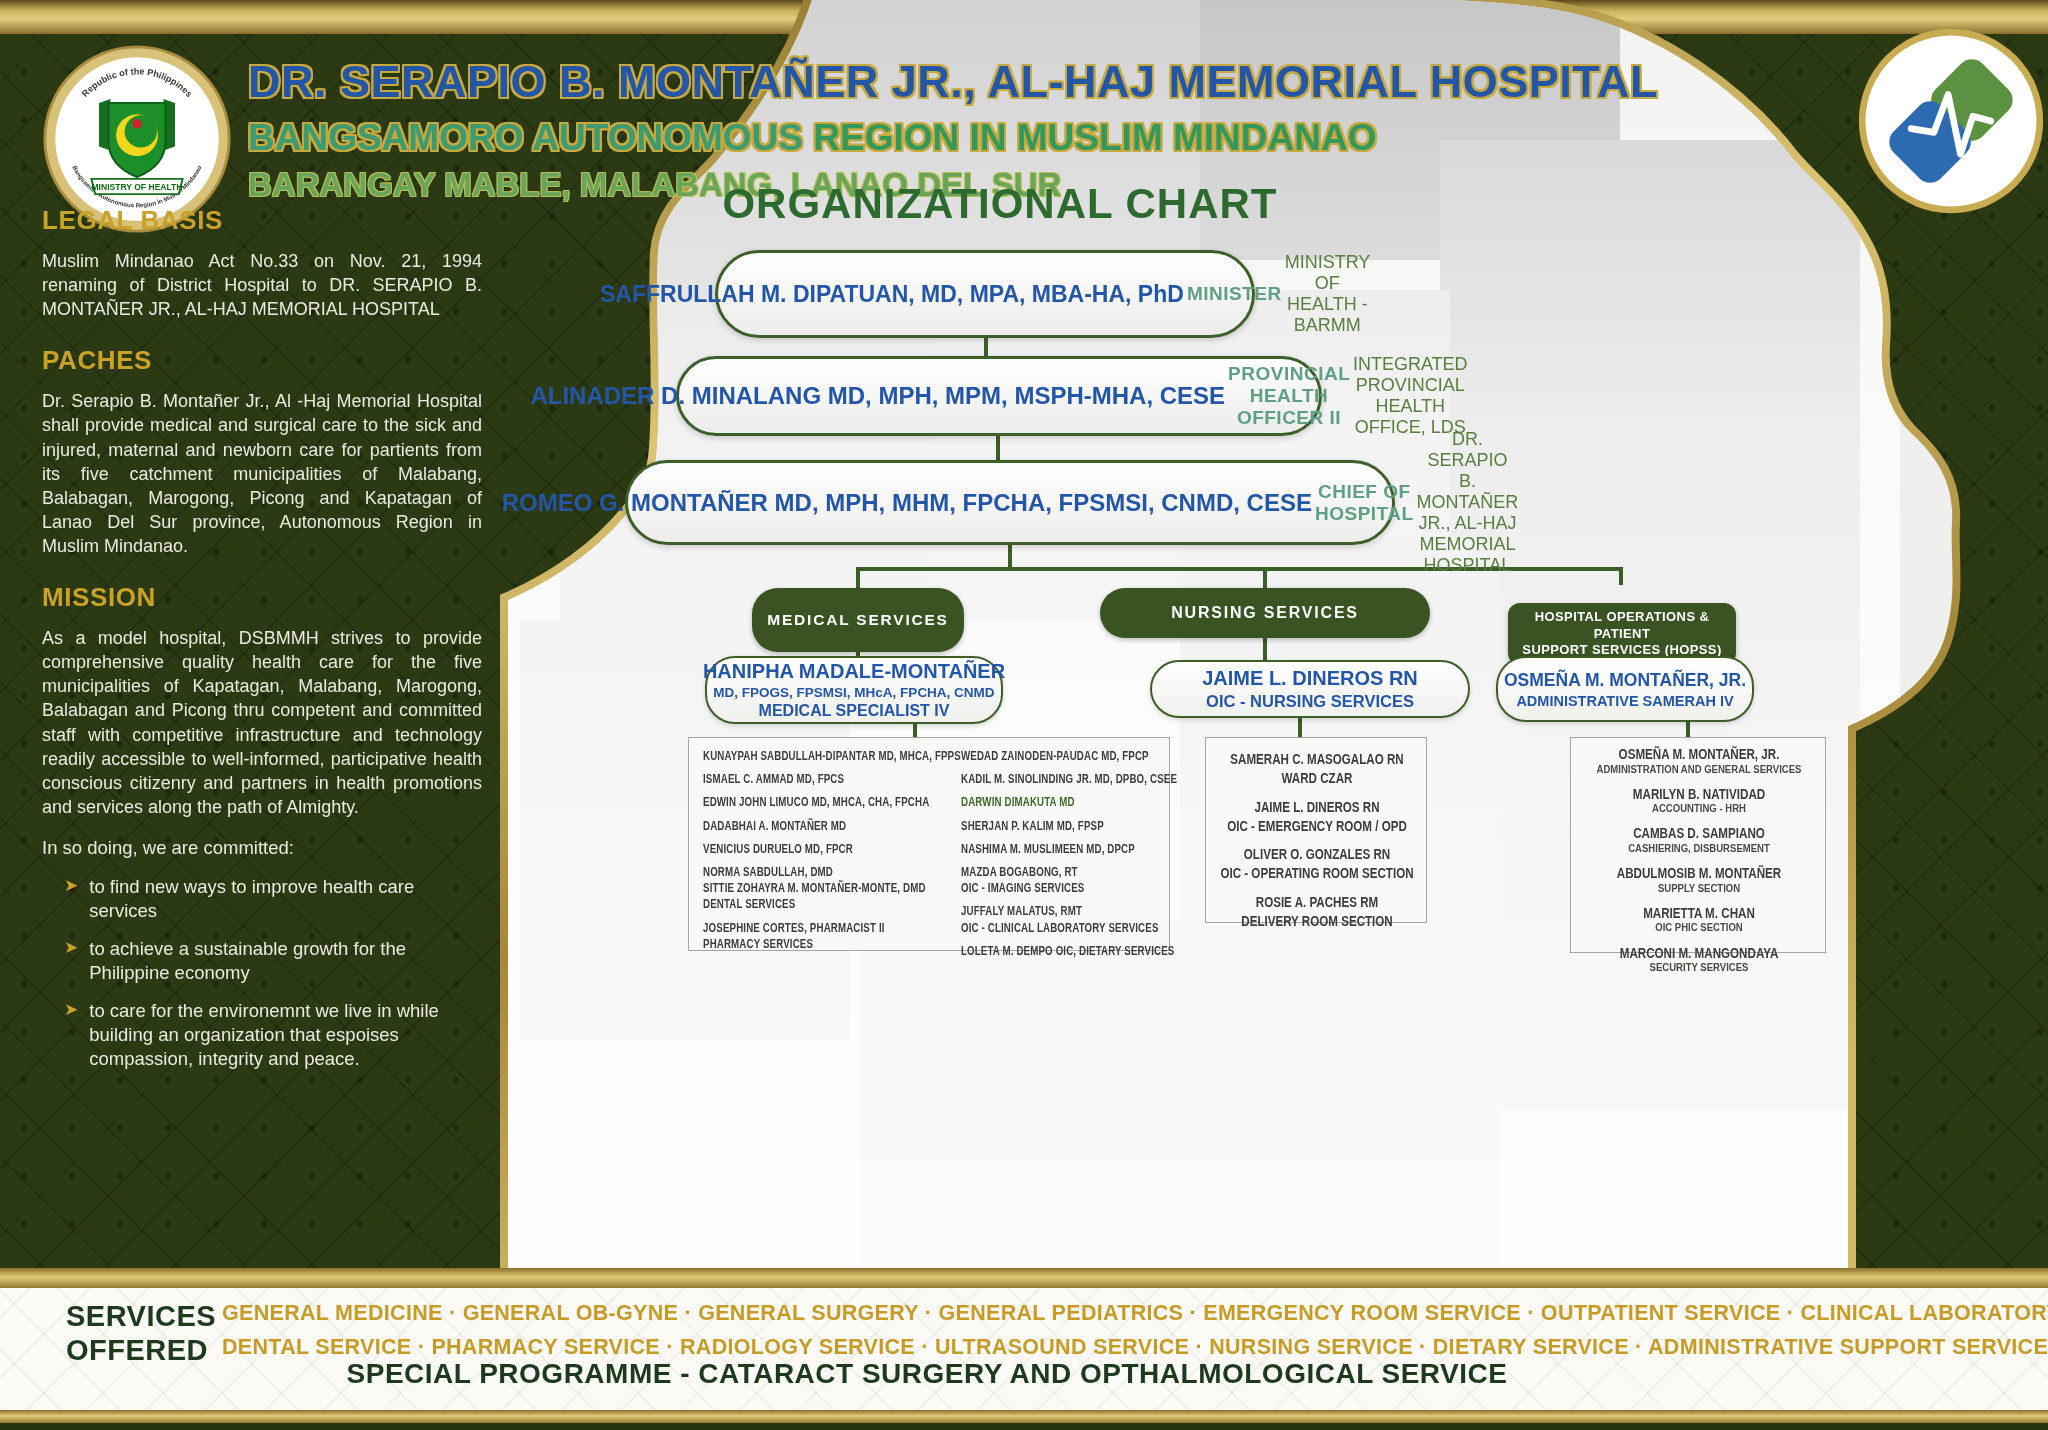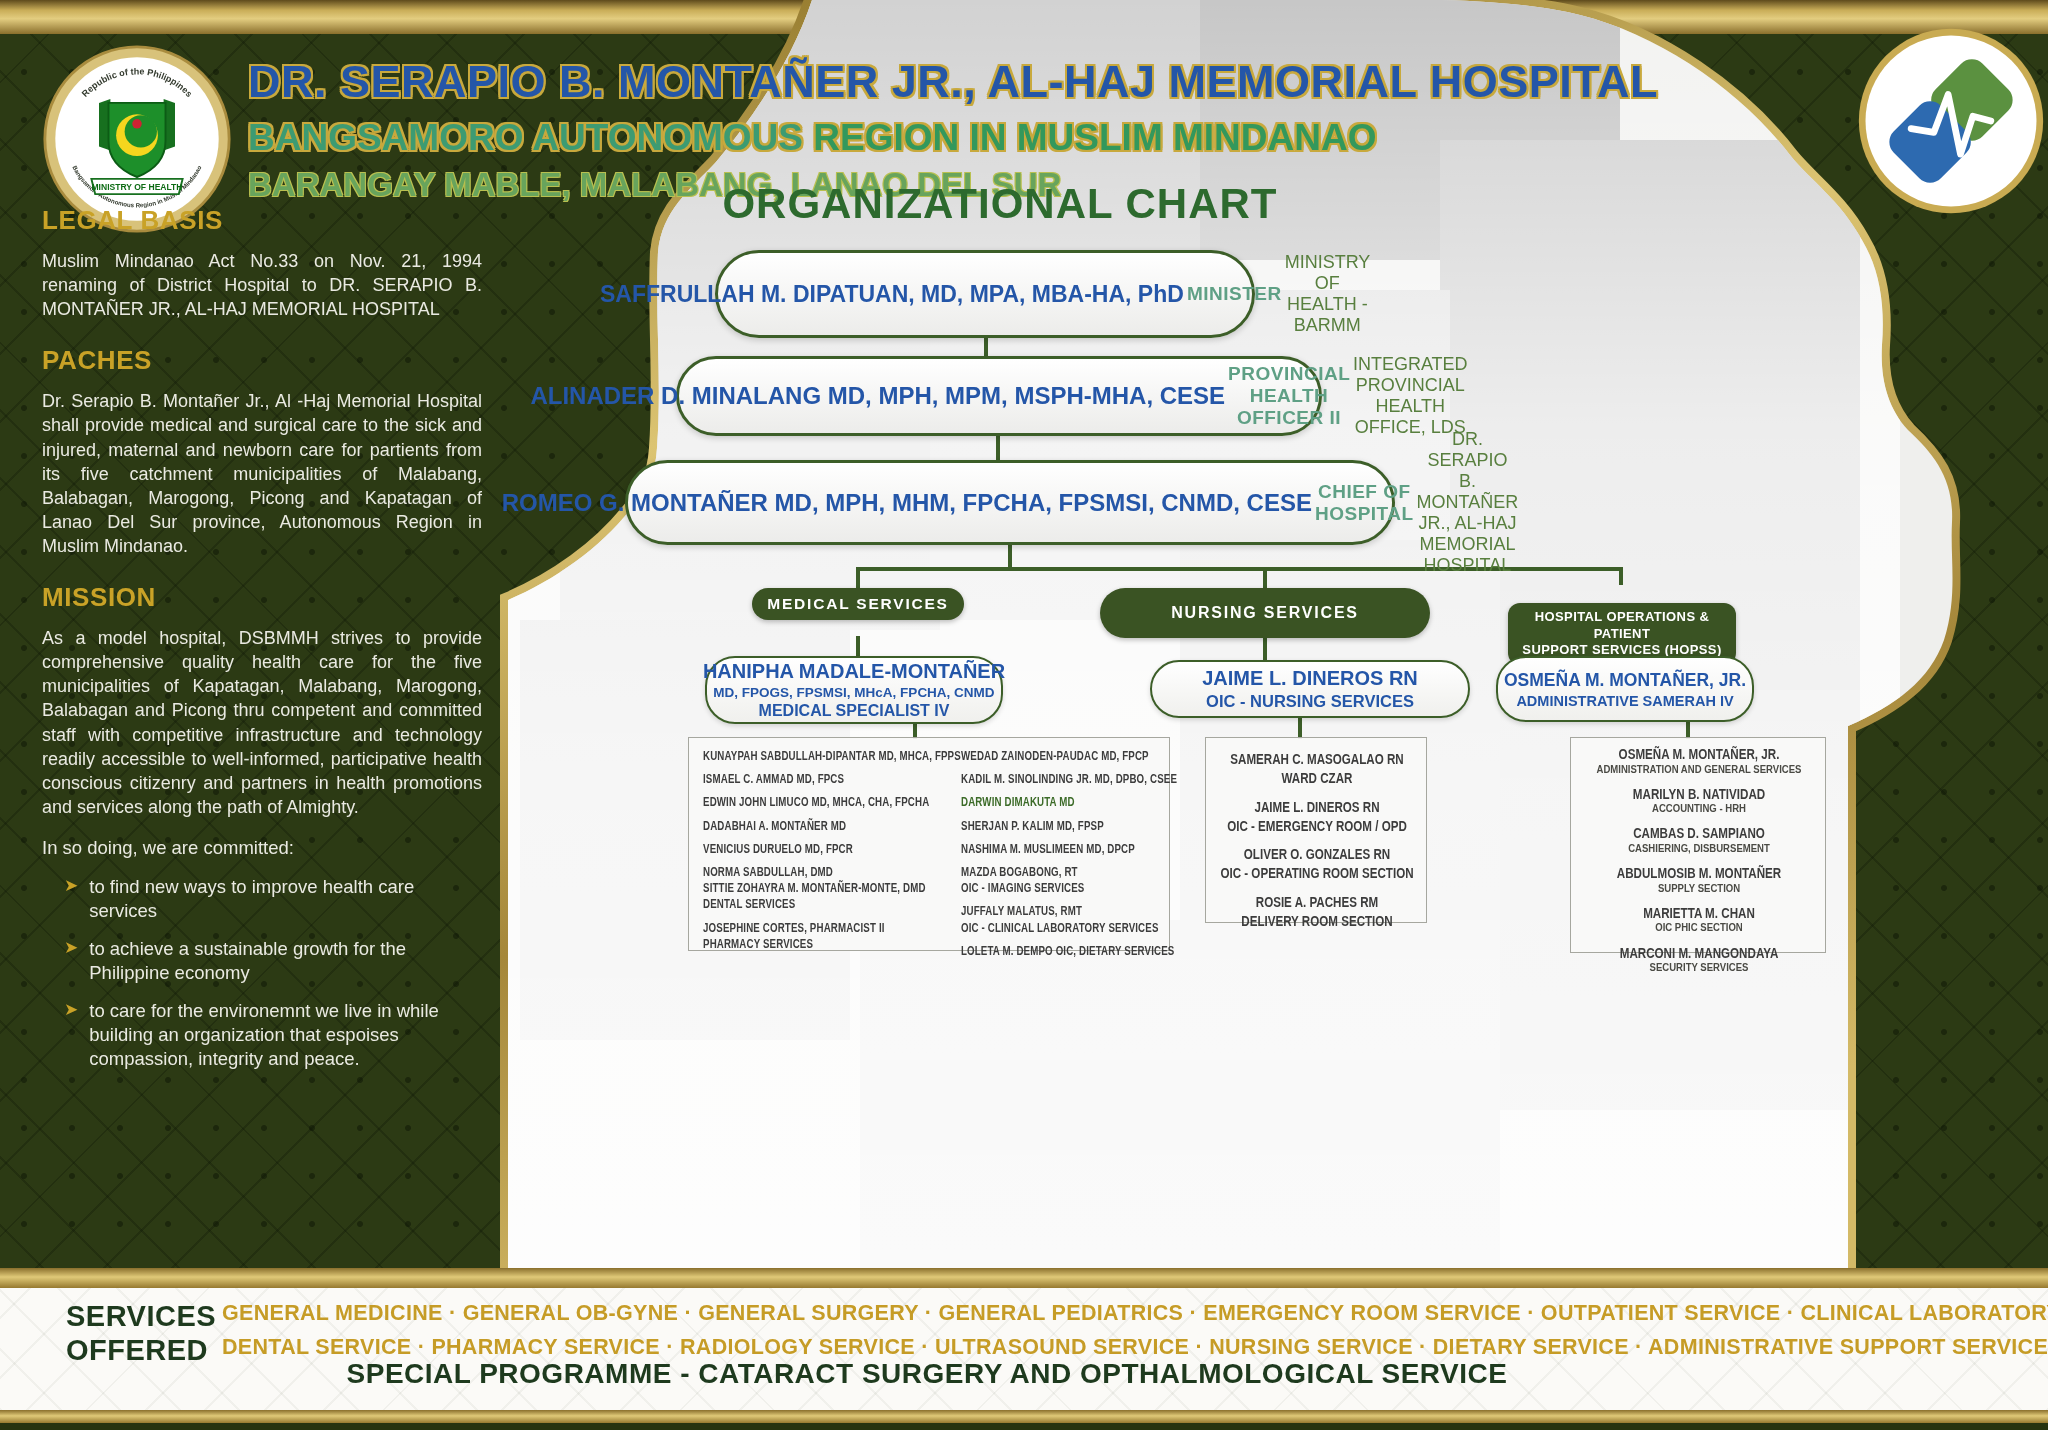--- a/index.html
+++ b/index.html
@@ -54,21 +54,21 @@
   #exec2{left:676px;top:356px;width:646px;height:80px;}
   #exec3{left:625px;top:460px;width:770px;height:85px;}
   .exec .n{font-weight:bold;color:#2456a8;font-size:23px;white-space:nowrap;}
   #exec2 .n,#exec3 .n{font-size:24px;}
   .exec .r{color:#5fa085;font-weight:bold;font-size:19px;letter-spacing:.5px;}
   .exec .o{color:#587f3e;font-size:18px;}
   .conn{position:absolute;background:#3c5e28;z-index:4;}
   .pill{position:absolute;z-index:5;background:#3a5323;color:#fff;border-radius:26px;
     display:flex;flex-direction:column;align-items:center;justify-content:center;
     font-weight:bold;letter-spacing:1.8px;text-align:center;box-shadow:0 2px 5px rgba(0,0,0,.25);}
-  #pill1{left:752px;top:588px;width:212px;height:32px;font-size:15.5px;}
+  #pill1{left:752px;top:588px;width:212px;height:64px;font-size:15.5px;}
   #pill2{left:1100px;top:588px;width:330px;height:50px;font-size:16px;}
   #pill3{left:1508px;top:583px;width:228px;height:62px;font-size:13px;letter-spacing:.4px;line-height:1.3;border-radius:12px;margin-top:20px;}
   .head{position:absolute;z-index:5;background:linear-gradient(180deg,#ffffff,#f0f0ed);
     border:2.5px solid #3c5e28;border-radius:30px;display:flex;flex-direction:column;
     align-items:center;justify-content:center;color:#2456a8;text-align:center;gap:2px;
     box-shadow:0 2px 5px rgba(0,0,0,.15);}
   #head1{left:705px;top:656px;width:298px;height:68px;}
   #head2{left:1150px;top:660px;width:320px;height:58px;}
   #head3{left:1496px;top:656px;width:258px;height:66px;}
   .head .hn{font-weight:bold;font-size:20px;white-space:nowrap;}

